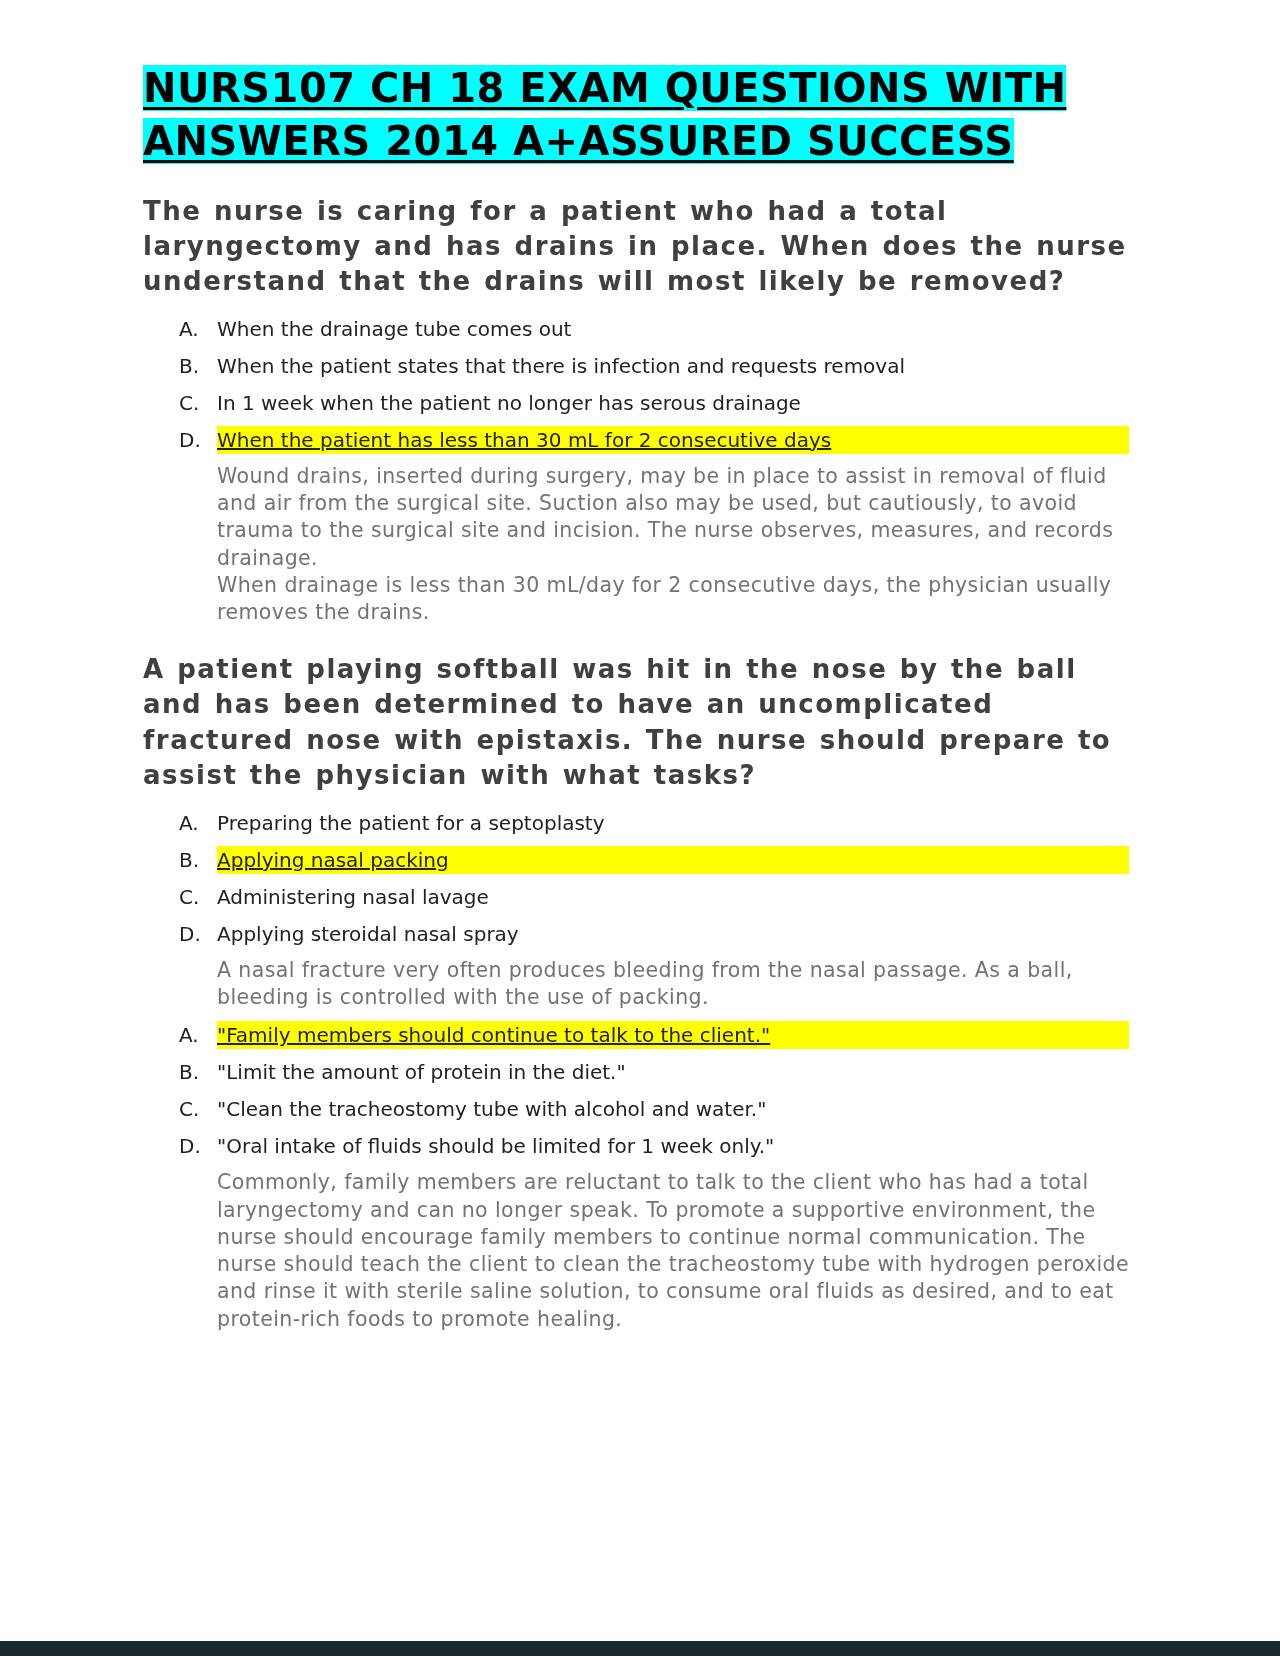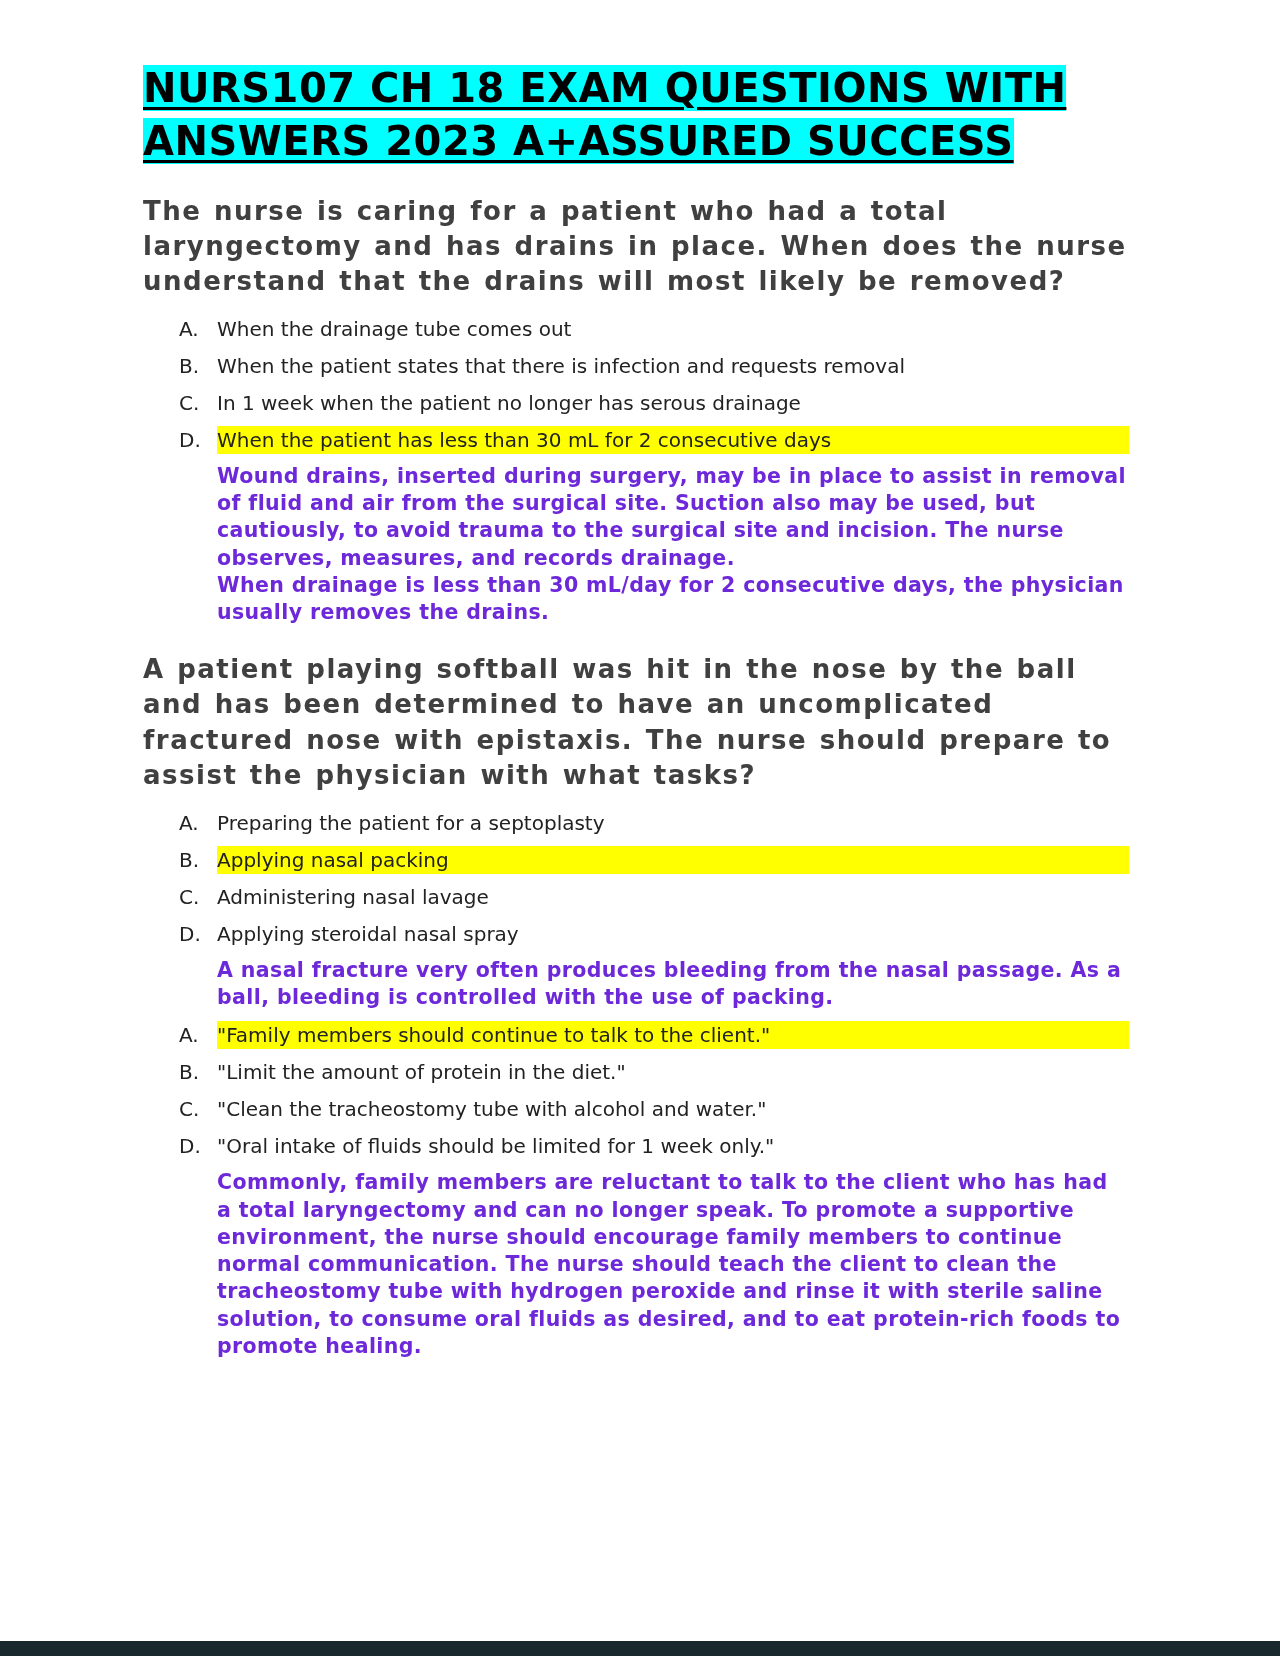--- a/index.html
+++ b/index.html
@@ -57,51 +57,51 @@
     line-height: 1.4;
     color: #222222;
   }
   .opt-label {
     flex: 0 0 38px;
     color: #222222;
   }
   .opt-text { flex: 1; }
   .opt-text.highlight {
     background: var(--ans-hl, #ffff00);
+    text-decoration: underline;
   }
   .explanation {
     margin: 2px 0 10px 0;
     padding-left: 74px;
   }
   .explanation p {
     margin: 0;
     font-size: 20.5px;
     line-height: 1.33;
-    color: #6d28d9;
+    color: #737373;
     letter-spacing: 0.4px;
-    font-weight: bold;
   }
   .page-bottom-bar {
     position: absolute;
     left: 0;
     bottom: 0;
     width: 1280px;
     height: 15px;
     background: #18282c;
   }
 </style>
 </head>
 <body>
 
 <div class="page">
   <div class="content">
 
     <h1 class="doc-title">
       <span class="hl-title">NURS107 CH 18 EXAM QUESTIONS WITH</span><br>
-      <span class="hl-title">ANSWERS 2023 A+ASSURED SUCCESS</span>
+      <span class="hl-title">ANSWERS 2014 A+ASSURED SUCCESS</span>
     </h1>
 
     <div id="questions">
   <section class="question">
     <p class="q-text">The nurse is caring for a patient who had a total laryngectomy and has drains in place. When does the nurse understand that the drains will most likely be removed?</p>
     <ol class="options">
   <li class="option">
     <span class="opt-label">A.</span>
     <span class="opt-text">When the drainage tube comes out</span>
   </li>

